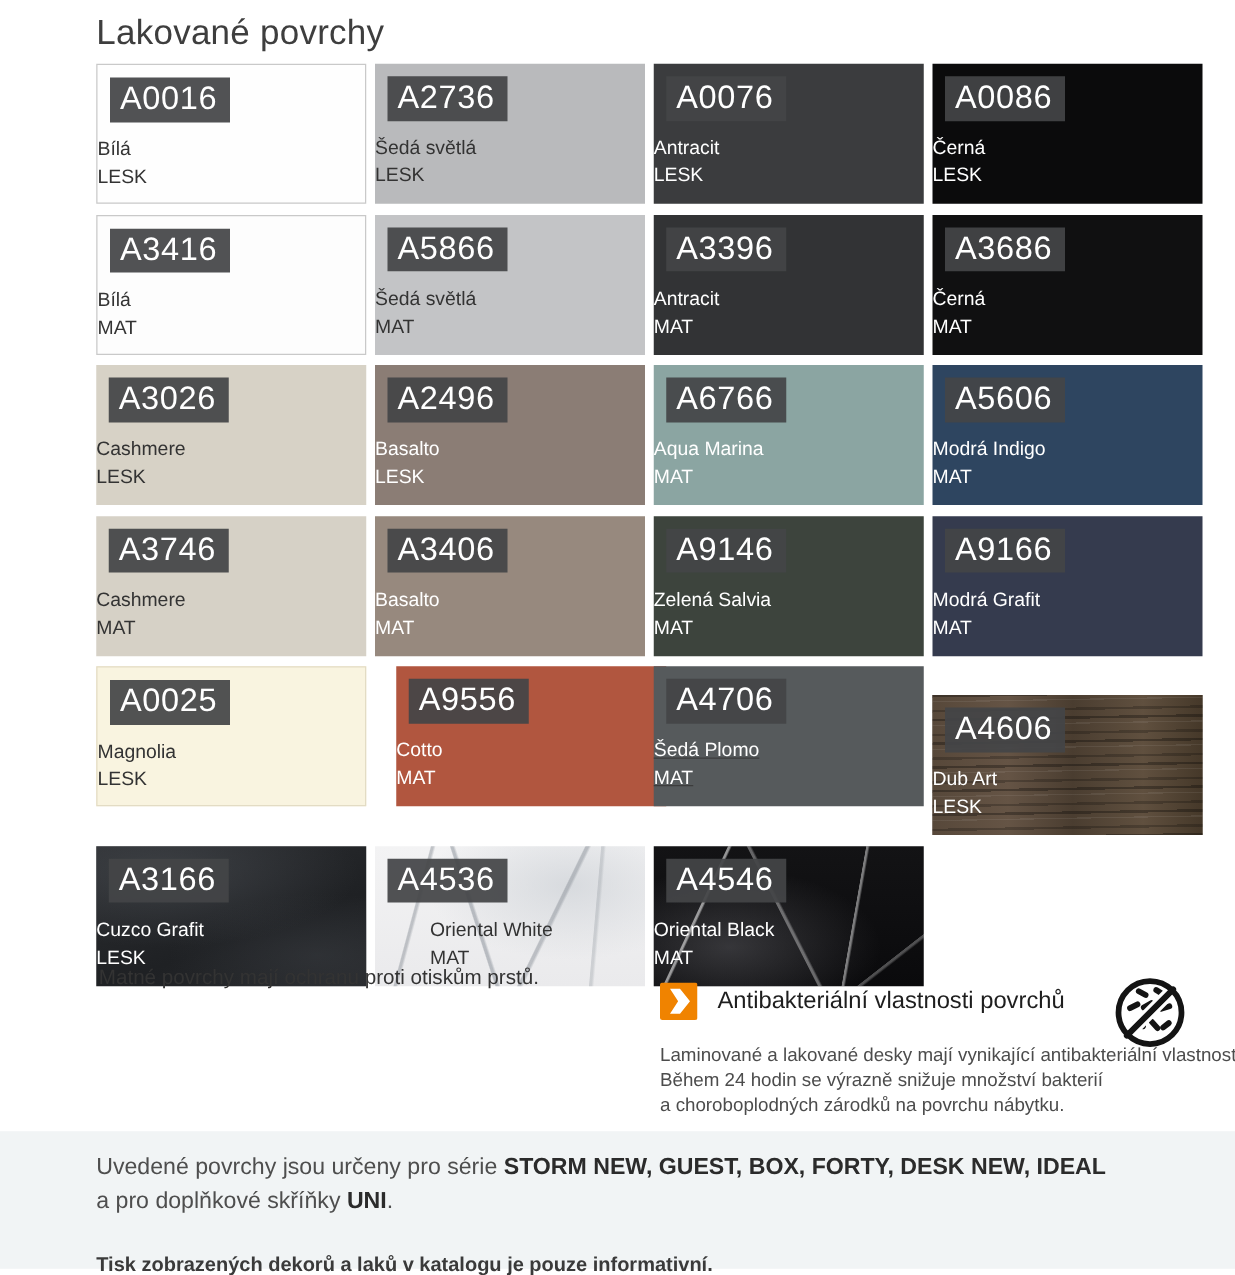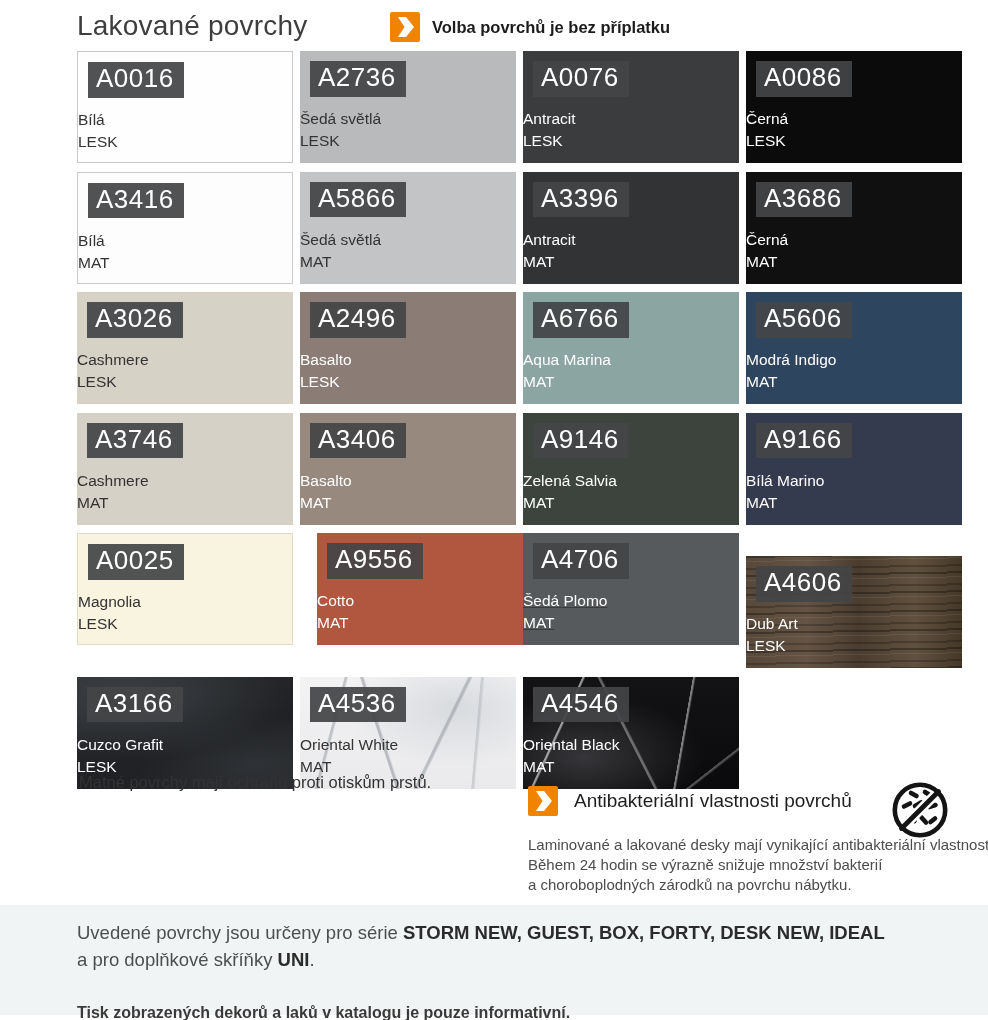--- a/index.html
+++ b/index.html
@@ -62,20 +62,21 @@
       linear-gradient(160deg, #2c2e31, #1f2124 60%, #27292c);
   }
   .tex-marble_white {
     background:
       linear-gradient(105deg, transparent 0 18%, rgba(150,155,162,.55) 18.4% 19%, transparent 19.8% 100%),
       linear-gradient(72deg, transparent 0 38%, rgba(120,128,138,.45) 38.4% 39.1%, transparent 39.9% 100%),
       linear-gradient(116deg, transparent 0 62%, rgba(140,146,154,.5) 62.4% 63.2%, transparent 64% 100%),
       linear-gradient(95deg, transparent 0 80%, rgba(160,166,172,.4) 80.3% 81%, transparent 81.9% 100%),
       radial-gradient(ellipse at 72% 28%, rgba(205,209,214,.7), transparent 52%),
       linear-gradient(#f3f3f4, #eaeaec);
+    padding-left: 44px;
   }
   .tex-marble_black {
     background:
       linear-gradient(115deg, transparent 0 22%, rgba(255,255,255,.55) 22.3% 22.8%, transparent 23.4% 100%),
       linear-gradient(63deg, transparent 0 48%, rgba(255,255,255,.35) 48.3% 48.9%, transparent 49.6% 100%),
       linear-gradient(100deg, transparent 0 72%, rgba(255,255,255,.45) 72.2% 72.7%, transparent 73.4% 100%),
       linear-gradient(142deg, transparent 0 85%, rgba(255,255,255,.28) 85.2% 85.8%, transparent 86.6% 100%),
       radial-gradient(ellipse at 28% 72%, rgba(95,95,100,.5), transparent 55%),
       linear-gradient(#131315, #0a0a0c);
   }
@@ -100,29 +101,20 @@
   .footer-series .b { font-weight:700; color:#2b2b2b; }
   .footer-disclaimer { margin-top:31px; font-size:16px; font-weight:700; color:#3a3a3a; }
 </style>
 </head>
 <body>
 
 <div class="page">
 
   <h1 class="title">Lakované povrchy</h1>
 
-  <div class="promo">
-    <span class="chevicon">
-      <svg viewBox="0 0 30 30" width="30" height="30">
-        <rect x="0" y="0" width="30" height="30" rx="2" fill="#F08300"></rect>
-        <polygon points="8,5 16,5 24,15 16,25 8,25 14.5,15" fill="#fff"></polygon>
-      </svg>
-    </span>
-    <span class="promo-text">Volba povrchů je bez příplatku</span>
-  </div>
 
   <div class="grid" id="swatch-grid">
     <div class="swatch text-dark bordered" style="background: rgb(254, 254, 254);">
       <span class="code">A0016</span>
       <span class="name">Bílá</span>
       <span class="finish">LESK</span>
     </div>
 
     <div class="swatch text-dark" style="background: rgb(185, 186, 188);">
       <span class="code">A2736</span>
@@ -203,21 +195,21 @@
     </div>
 
     <div class="swatch text-light" style="background: rgb(61, 68, 61);">
       <span class="code">A9146</span>
       <span class="name">Zelená Salvia</span>
       <span class="finish">MAT</span>
     </div>
 
     <div class="swatch text-light" style="background: rgb(53, 59, 78);">
       <span class="code">A9166</span>
-      <span class="name">Bílá Marino</span>
+      <span class="name">Modrá Grafit</span>
       <span class="finish">MAT</span>
     </div>
 
     <div class="swatch text-dark bordered-cream" style="background: rgb(249, 244, 224);">
       <span class="code">A0025</span>
       <span class="name">Magnolia</span>
       <span class="finish">LESK</span>
     </div>
 
     <div class="swatch text-light" style="background: rgb(177, 86, 63); margin-left: 17px;">

